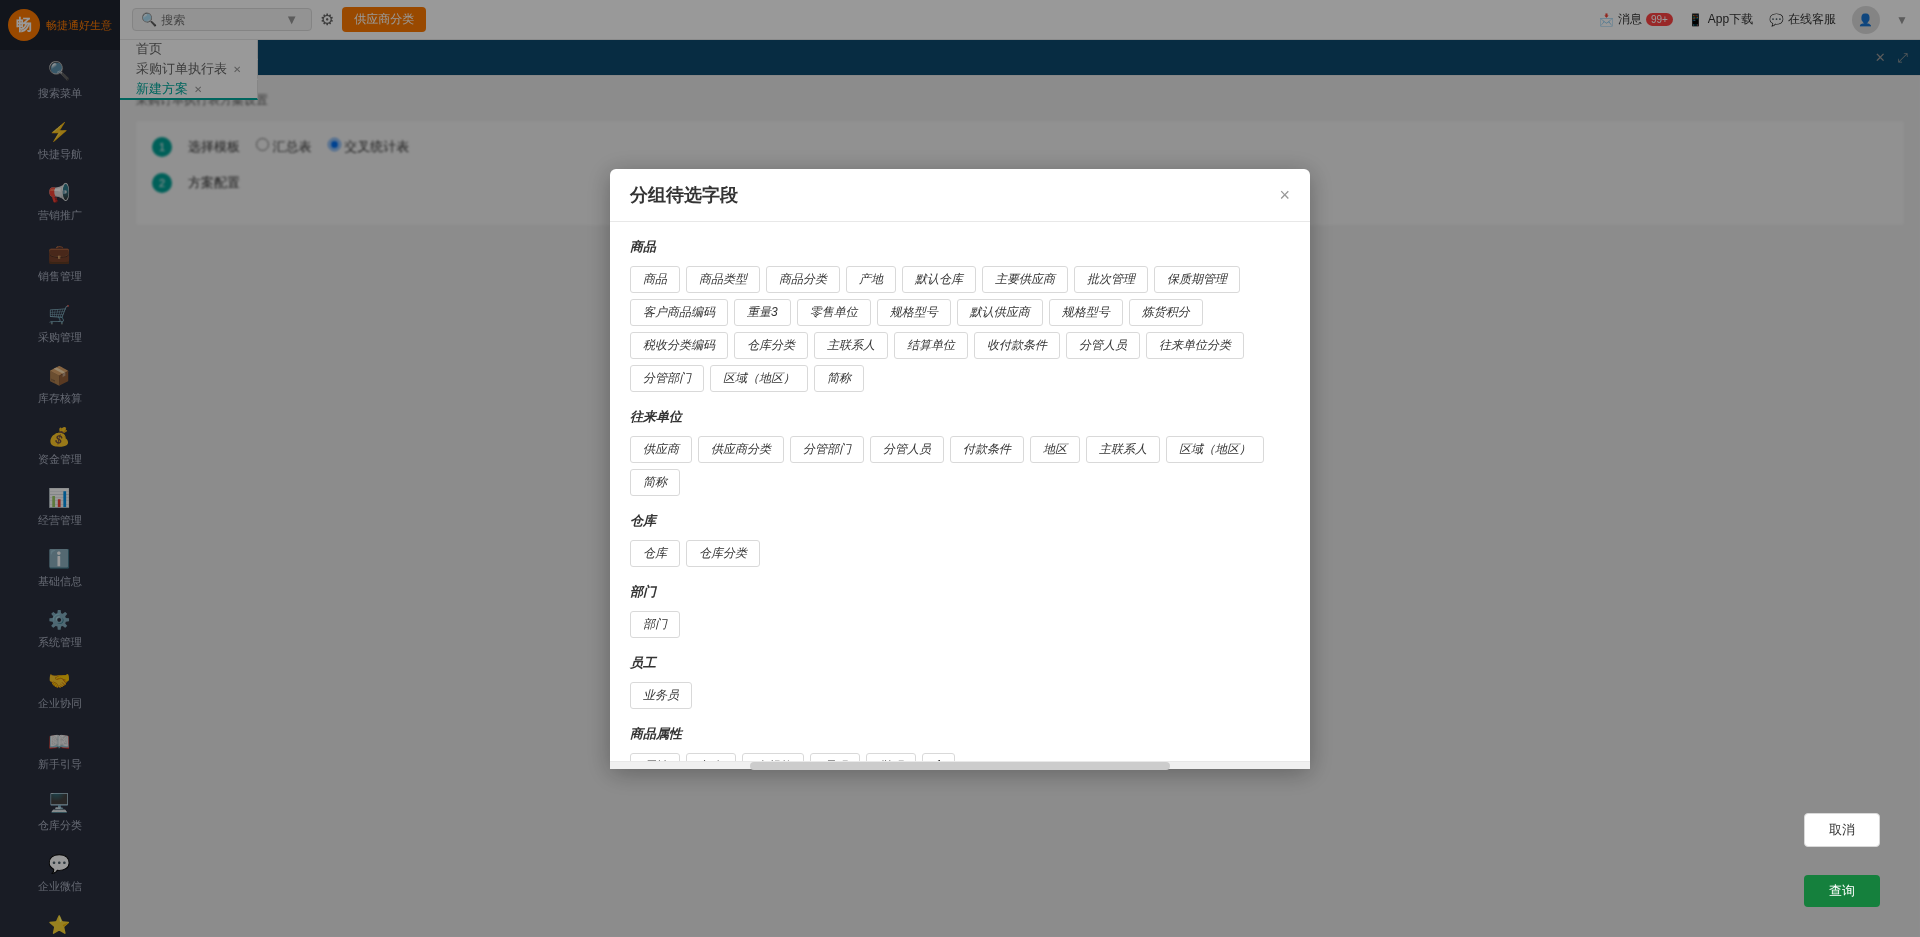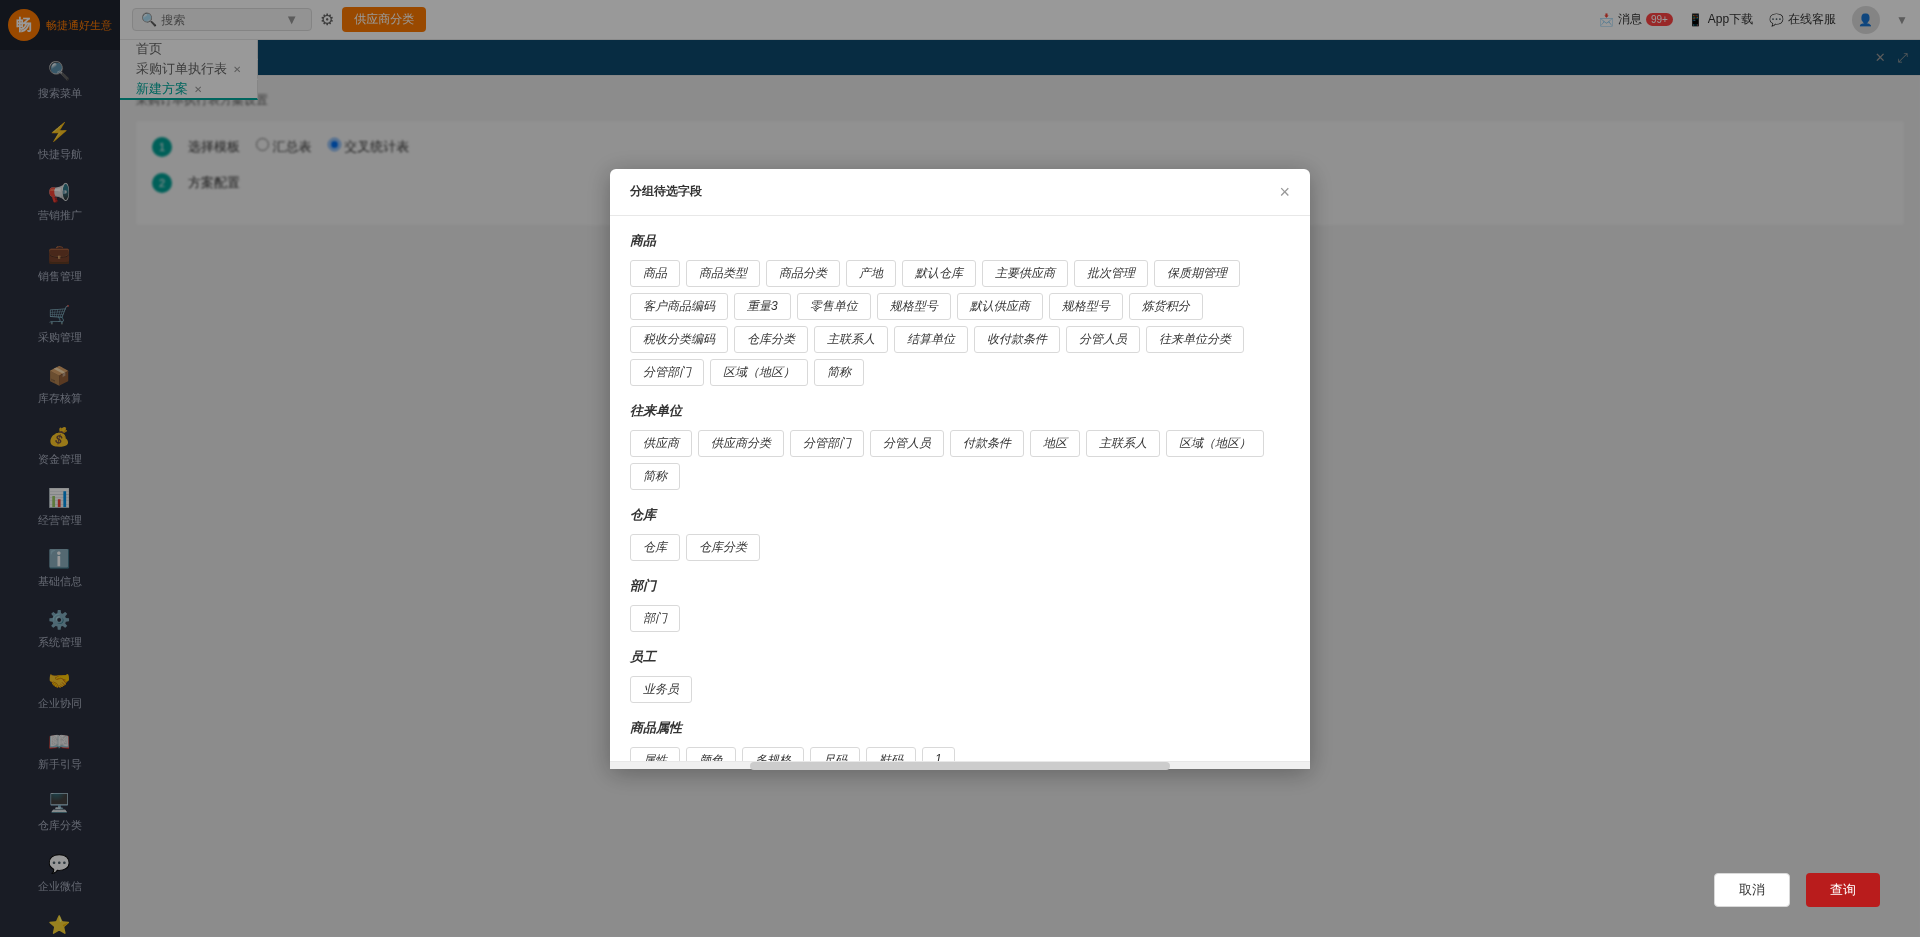--- a/index.html
+++ b/index.html
@@ -140,21 +140,21 @@
       display: flex;
       flex-direction: column;
       box-shadow: 0 4px 24px rgba(0,0,0,0.3);
     }
     .dialog-header {
       display: flex; align-items: center; justify-content: space-between;
       padding: 14px 20px;
       border-bottom: 1px solid #e8e8e8;
       flex-shrink: 0;
     }
-    .dialog-title { font-size: 12px; font-weight: 600; color: #333; }
+    .dialog-title { font-size: 18px; font-weight: 600; color: #333; }
     .dialog-close {
       cursor: pointer; color: #999; font-size: 18px; line-height: 1;
     }
     .dialog-body {
       flex: 1;
       overflow-y: auto;
       padding: 16px 20px;
       font-style: italic;
     }
     .dialog-body::-webkit-scrollbar { width: 6px; }
@@ -180,35 +180,36 @@
       background: #fff;
       white-space: nowrap;
     }
 
     
     .dialog-footer {
       position: fixed;
       bottom: 30px;
       right: 40px;
       display: flex;
-      gap: 16px;
+      gap: 28px;
       z-index: 201;
+      flex-direction: column;
     }
     .btn-cancel {
       padding: 7px 24px;
       border: 1px solid #d9d9d9;
       background: #fff;
       border-radius: 4px;
       cursor: pointer;
       font-size: 13px;
       color: #333;
     }
     .btn-confirm {
       padding: 7px 24px;
-      background: #b91c1c;
+      background: #15803d;
       color: #fff;
       border: none;
       border-radius: 4px;
       cursor: pointer;
       font-size: 13px;
     }
 
     
     .dialog-scrollbar {
       height: 8px;

